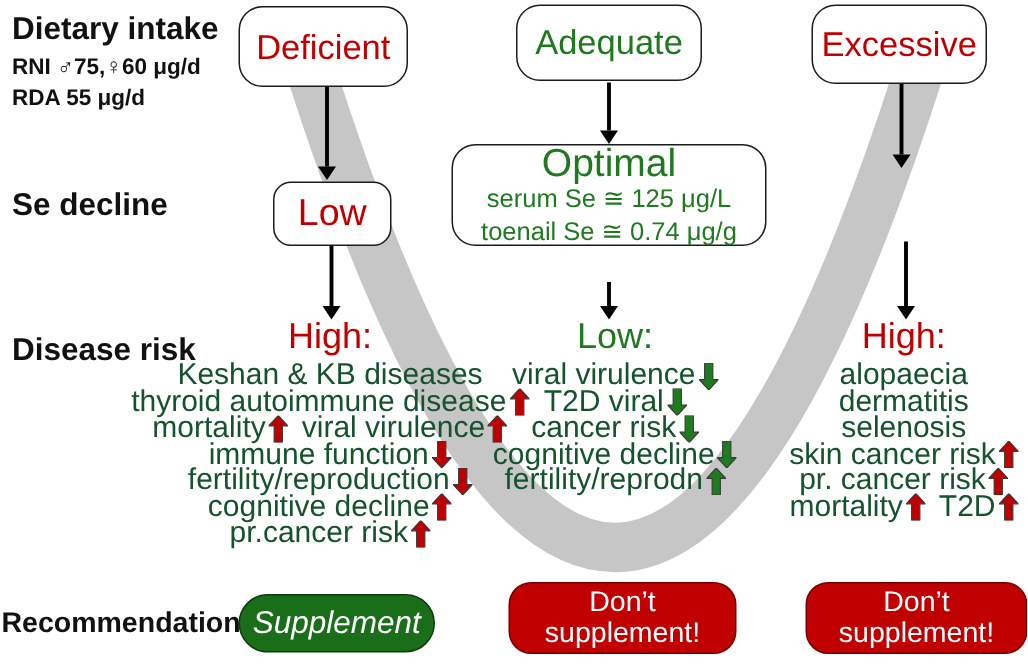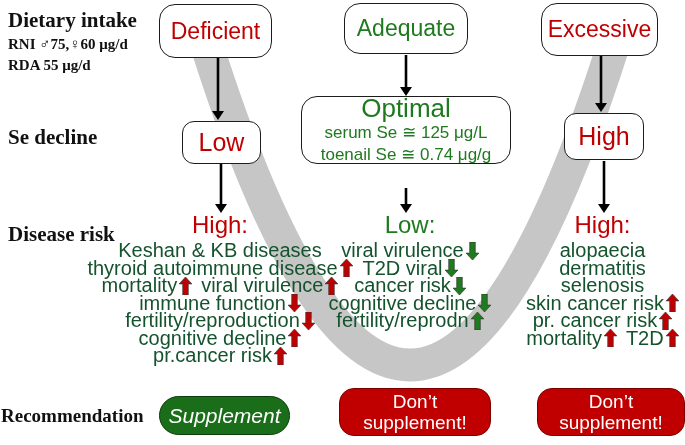--- a/index.html
+++ b/index.html
@@ -2,21 +2,21 @@
 <html><head>
 <meta charset="utf-8">
 <style>
   html,body{margin:0;padding:0;background:#fff;}
   #stage{
     position:relative;width:685px;height:445px;overflow:hidden;background:#fff;
     font-family:"Liberation Sans","DejaVu Sans",sans-serif;color:#111;
   }
   .abs{position:absolute;}
   svg.bg{position:absolute;left:0;top:0;width:685px;height:445px;z-index:1;}
-  .row-label{font-weight:bold;color:#111;z-index:3;white-space:nowrap;font-family:Liberation Serif, serif;}
+  .row-label{font-weight:bold;color:#111;z-index:3;white-space:nowrap;}
   .lbl-big{font-size:21px;}
   .lbl-small{font-size:15px;}
   .node{
     position:absolute;z-index:2;background:#fff;border:1.6px solid #1c1c1c;
     display:flex;flex-direction:column;align-items:center;justify-content:center;
     text-align:center;box-sizing:border-box;
   }
   .node-label{white-space:nowrap;line-height:1.05;}
   .intake-label{font-size:23px;}
   .status-label{font-size:25px;}
@@ -77,23 +77,20 @@
   </div>
 
   <div class="node" style="left:182px;top:121px;width:79px;height:43px;border-radius:12px;">
     <span class="node-label status-label" style="color: rgb(192, 0, 0);">Low</span>
   </div>
   <div class="node" style="left:301px;top:96px;width:210px;height:68px;border-radius:16px;">
     <span class="node-label status-label" style="font-size: 26px; color: rgb(31, 122, 31);">Optimal</span>
     <span class="optimal-sub" style="color: rgb(31, 122, 31);">serum Se ≅ 125 μg/L</span>
     <span class="optimal-sub" style="color: rgb(31, 122, 31);">toenail Se ≅ 0.74 μg/g</span>
   </div>
-  <div class="node" style="left:564px;top:113px;width:80px;height:47px;border-radius:12px;">
-    <span class="node-label status-label" style="color: rgb(192, 0, 0);">High</span>
-  </div>
 
   <div class="risk-col" style="left:55px;top:212px;width:330px;">
     <div class="risk-heading" style="color: rgb(192, 0, 0);">High:</div>
     <div class="risk-lines">
         <div class="risk-line">
           <span>Keshan &amp; KB diseases</span>
         </div>
         <div class="risk-line">
           <span>thyroid autoimmune disease</span>
           <svg viewBox="0 0 12 17" class="trend-arrow">

